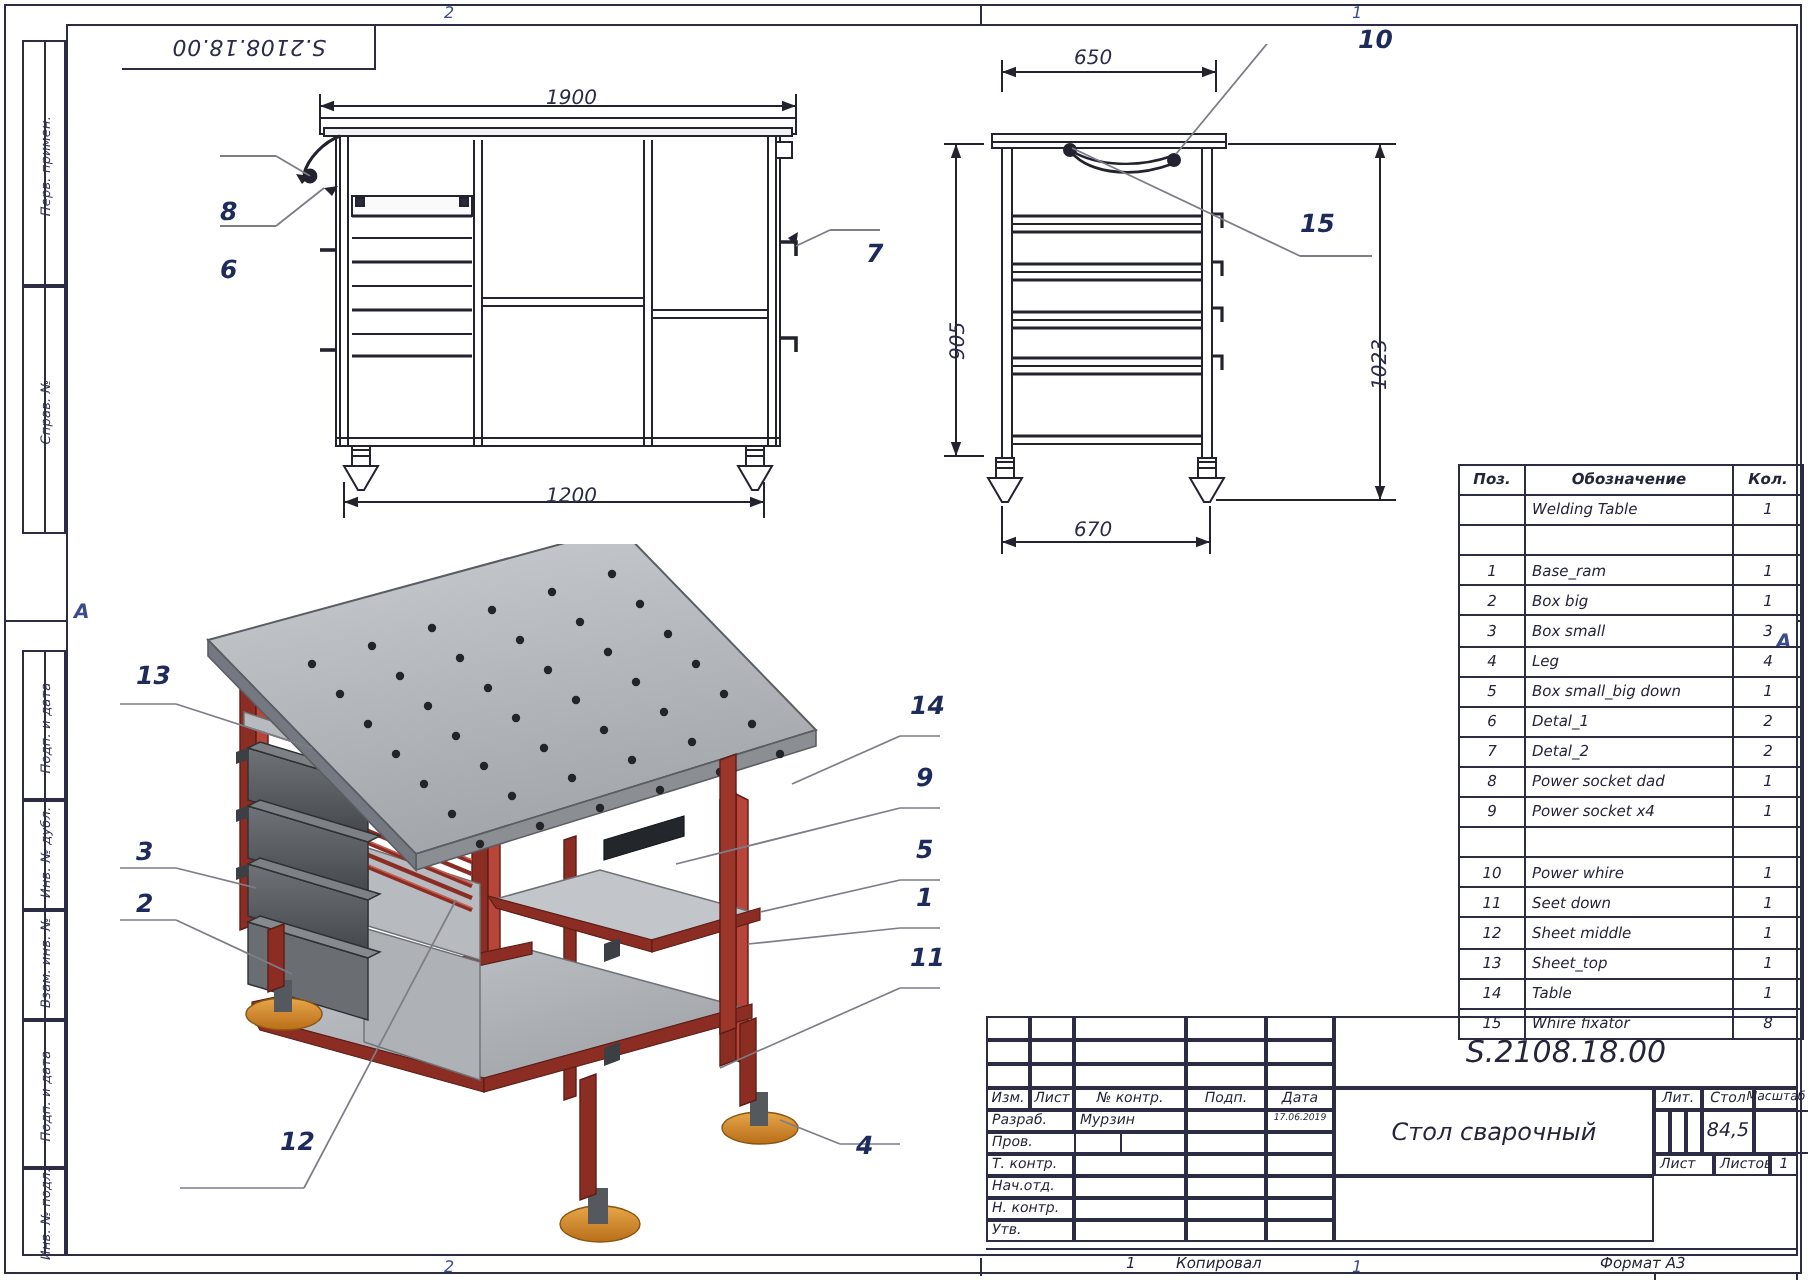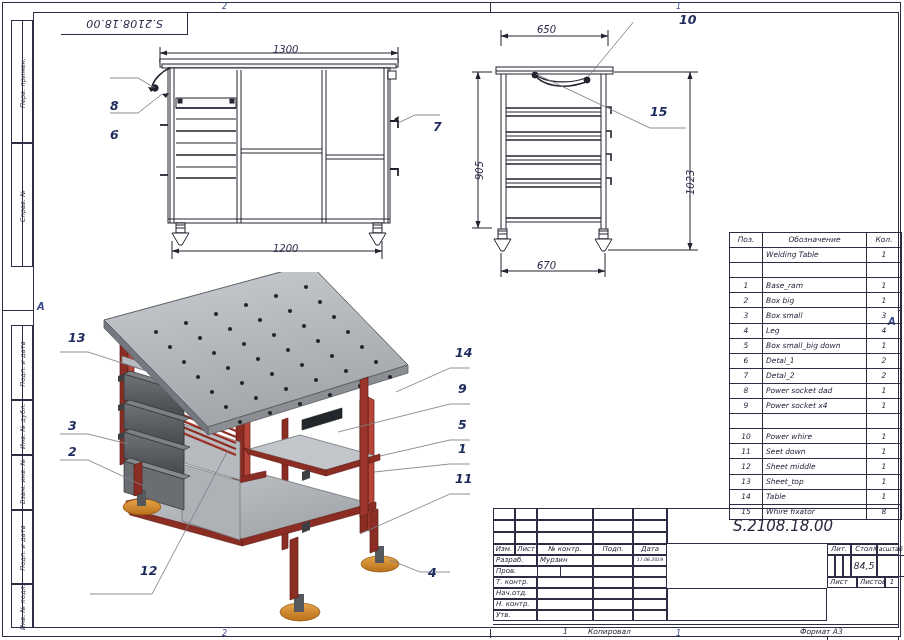--- a/index.html
+++ b/index.html
@@ -34,21 +34,21 @@
       letter-spacing:.3px;}     
   .dtxt{position:absolute;font-style:italic;font-size:9px;color:#2a2a4a;white-space:nowrap;}
   .dtxt.v{transform-origin:left top;transform:rotate(-90deg);}
   .callout{position:absolute;font-style:italic;font-weight:bold;font-size:12.5px;
       color:#1d2a5c;white-space:nowrap;}
 
   
   .ptable{position:absolute;right:2px;top:232px;width:173px;border-collapse:collapse;}
   .ptable td,.ptable th{border:1px solid #2c2c44;height:14.1px;padding:0 3px;
       font-size:7.5px;font-style:italic;color:#24243a;line-height:1;}
-  .ptable th{font-weight:normal;text-align:center;}
+  .ptable th{font-weight:bold;text-align:center;}
   .ptable td.pos{width:26px;text-align:center;}
   .ptable td.qty{width:28px;text-align:center;}
   .ptable td.nm{text-align:left;}
 
   
   .tb{position:absolute;left:493px;top:508px;width:406px;height:120px;}
   .tb .c{position:absolute;box-sizing:border-box;border:1px solid #2c2c44;
       font-size:7px;font-style:italic;color:#24243a;
       display:flex;align-items:center;padding-left:2px;line-height:1;}
   .tb .c.ctr{justify-content:center;padding-left:0;}
@@ -196,21 +196,21 @@
     </g>
     <g fill="#23232f">
       <path d="M45 53 l-7 -1 l3 5 z"></path>
       <path d="M52 59 l7 -1 l-3 5 z"></path>
       <path d="M288 88 l1 -7 l-5 3 z"></path>
     </g>
   </svg>
   <div class="callout" style="left:110px;top:98px;">8</div>
   <div class="callout" style="left:110px;top:127px;">6</div>
   <div class="callout" style="left:433px;top:119px;">7</div>
-  <div class="dtxt" style="left:273px;top:44px;font-size:10px;">1300</div>
+  <div class="dtxt" style="left:273px;top:44px;font-size:10px;">1900</div>
   <div class="dtxt" style="left:273px;top:243px;font-size:10px;">1200</div>
 
   <svg width="250" height="265" style="position:absolute;left:468px;top:22px;">
     <g stroke="#23232f" fill="none" stroke-width="1">
 
       <line x1="33" y1="14" x2="140" y2="14"></line>
       <line x1="33" y1="8" x2="33" y2="24"></line>
       <line x1="140" y1="8" x2="140" y2="24"></line>
 
       <rect x="28" y="45" width="117" height="7" fill="#fcfcfc"></rect>
@@ -645,20 +645,21 @@
     <div class="c" style="left:44px;top:91px;width:56px;height:11px;"></div>
     <div class="c" style="left:100px;top:91px;width:40px;height:11px;"></div>
     <div class="c" style="left:140px;top:91px;width:34px;height:11px;"></div>
 
     <div class="c" style="left:0;top:102px;width:44px;height:11px;">Утв.</div>
     <div class="c" style="left:44px;top:102px;width:56px;height:11px;"></div>
     <div class="c" style="left:100px;top:102px;width:40px;height:11px;"></div>
     <div class="c" style="left:140px;top:102px;width:34px;height:11px;"></div>
 
     <div class="c ctr big" style="left:174px;top:0;width:232px;height:36px;">S.2108.18.00</div>
+    <div class="c ctr mid" style="left:174px;top:36px;width:160px;height:44px;">Стол сварочный</div>
     <div class="c" style="left:174px;top:80px;width:160px;height:33px;"></div>
 
     <div class="c ctr" style="left:334px;top:36px;width:24px;height:11px;">Лит.</div>
     <div class="c ctr" style="left:358px;top:36px;width:26px;height:11px;">Стол</div>
     <div class="c ctr" style="left:384px;top:36px;width:22px;height:11px;font-size:6.2px;">Масштаб</div>
 
     <div class="c" style="left:334px;top:47px;width:8px;height:22px;"></div>
     <div class="c" style="left:342px;top:47px;width:8px;height:22px;"></div>
     <div class="c" style="left:350px;top:47px;width:8px;height:22px;"></div>
     <div class="c ctr m" style="left:358px;top:47px;width:26px;height:22px;">84,5</div>

